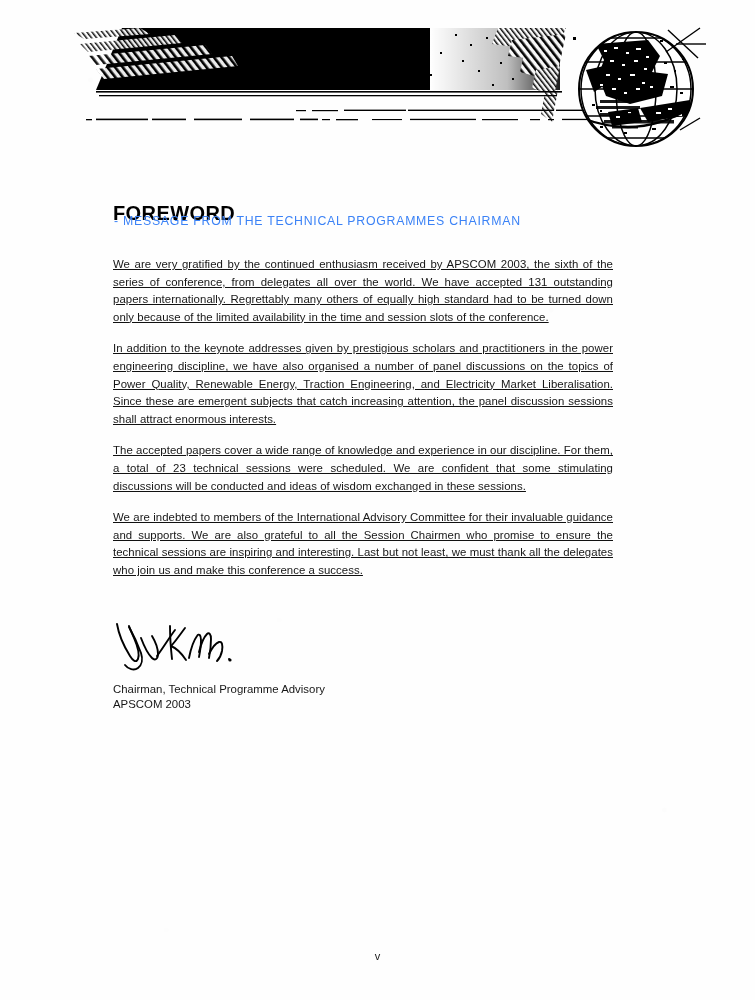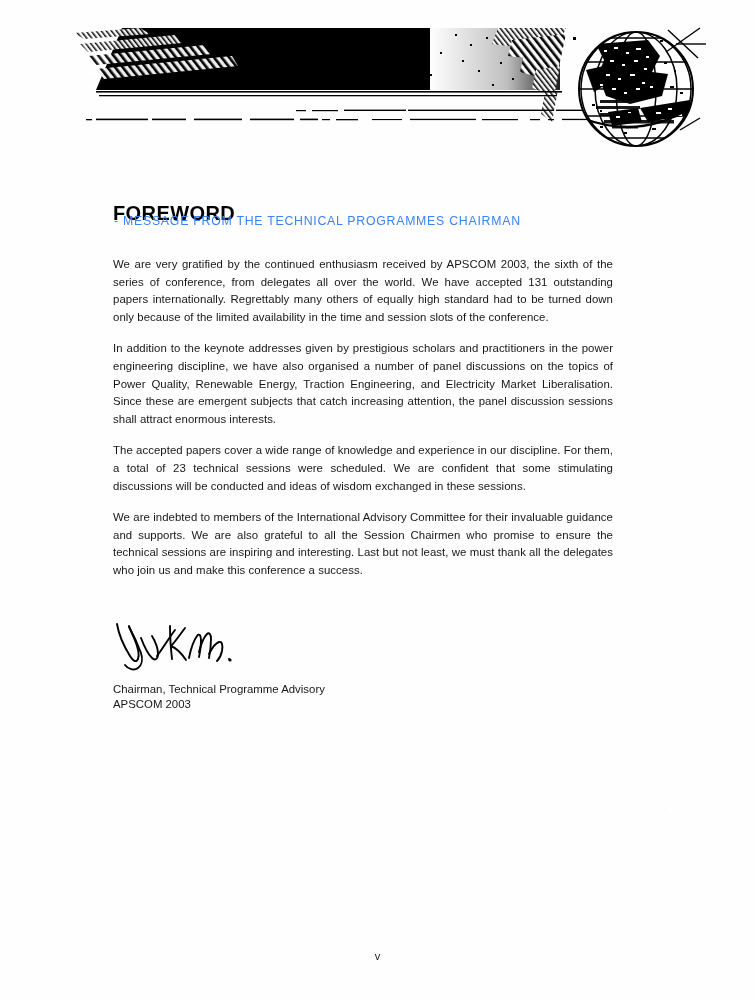--- a/index.html
+++ b/index.html
@@ -64,20 +64,21 @@
     color: #3b82f6;
     white-space: nowrap;
   }
 
   
   .body-block {
     position: absolute;
     left: 113px;
     top: 256px;
     width: 500px;
+    text-decoration: underline;
   }
   .para {
     font-size: 11.4px;
     line-height: 17.6px;
     text-align: justify;
     color: #161616;
     margin: 0 0 14px 0;
     letter-spacing: .05px;
   }
   .para:last-child { margin-bottom: 0; }

